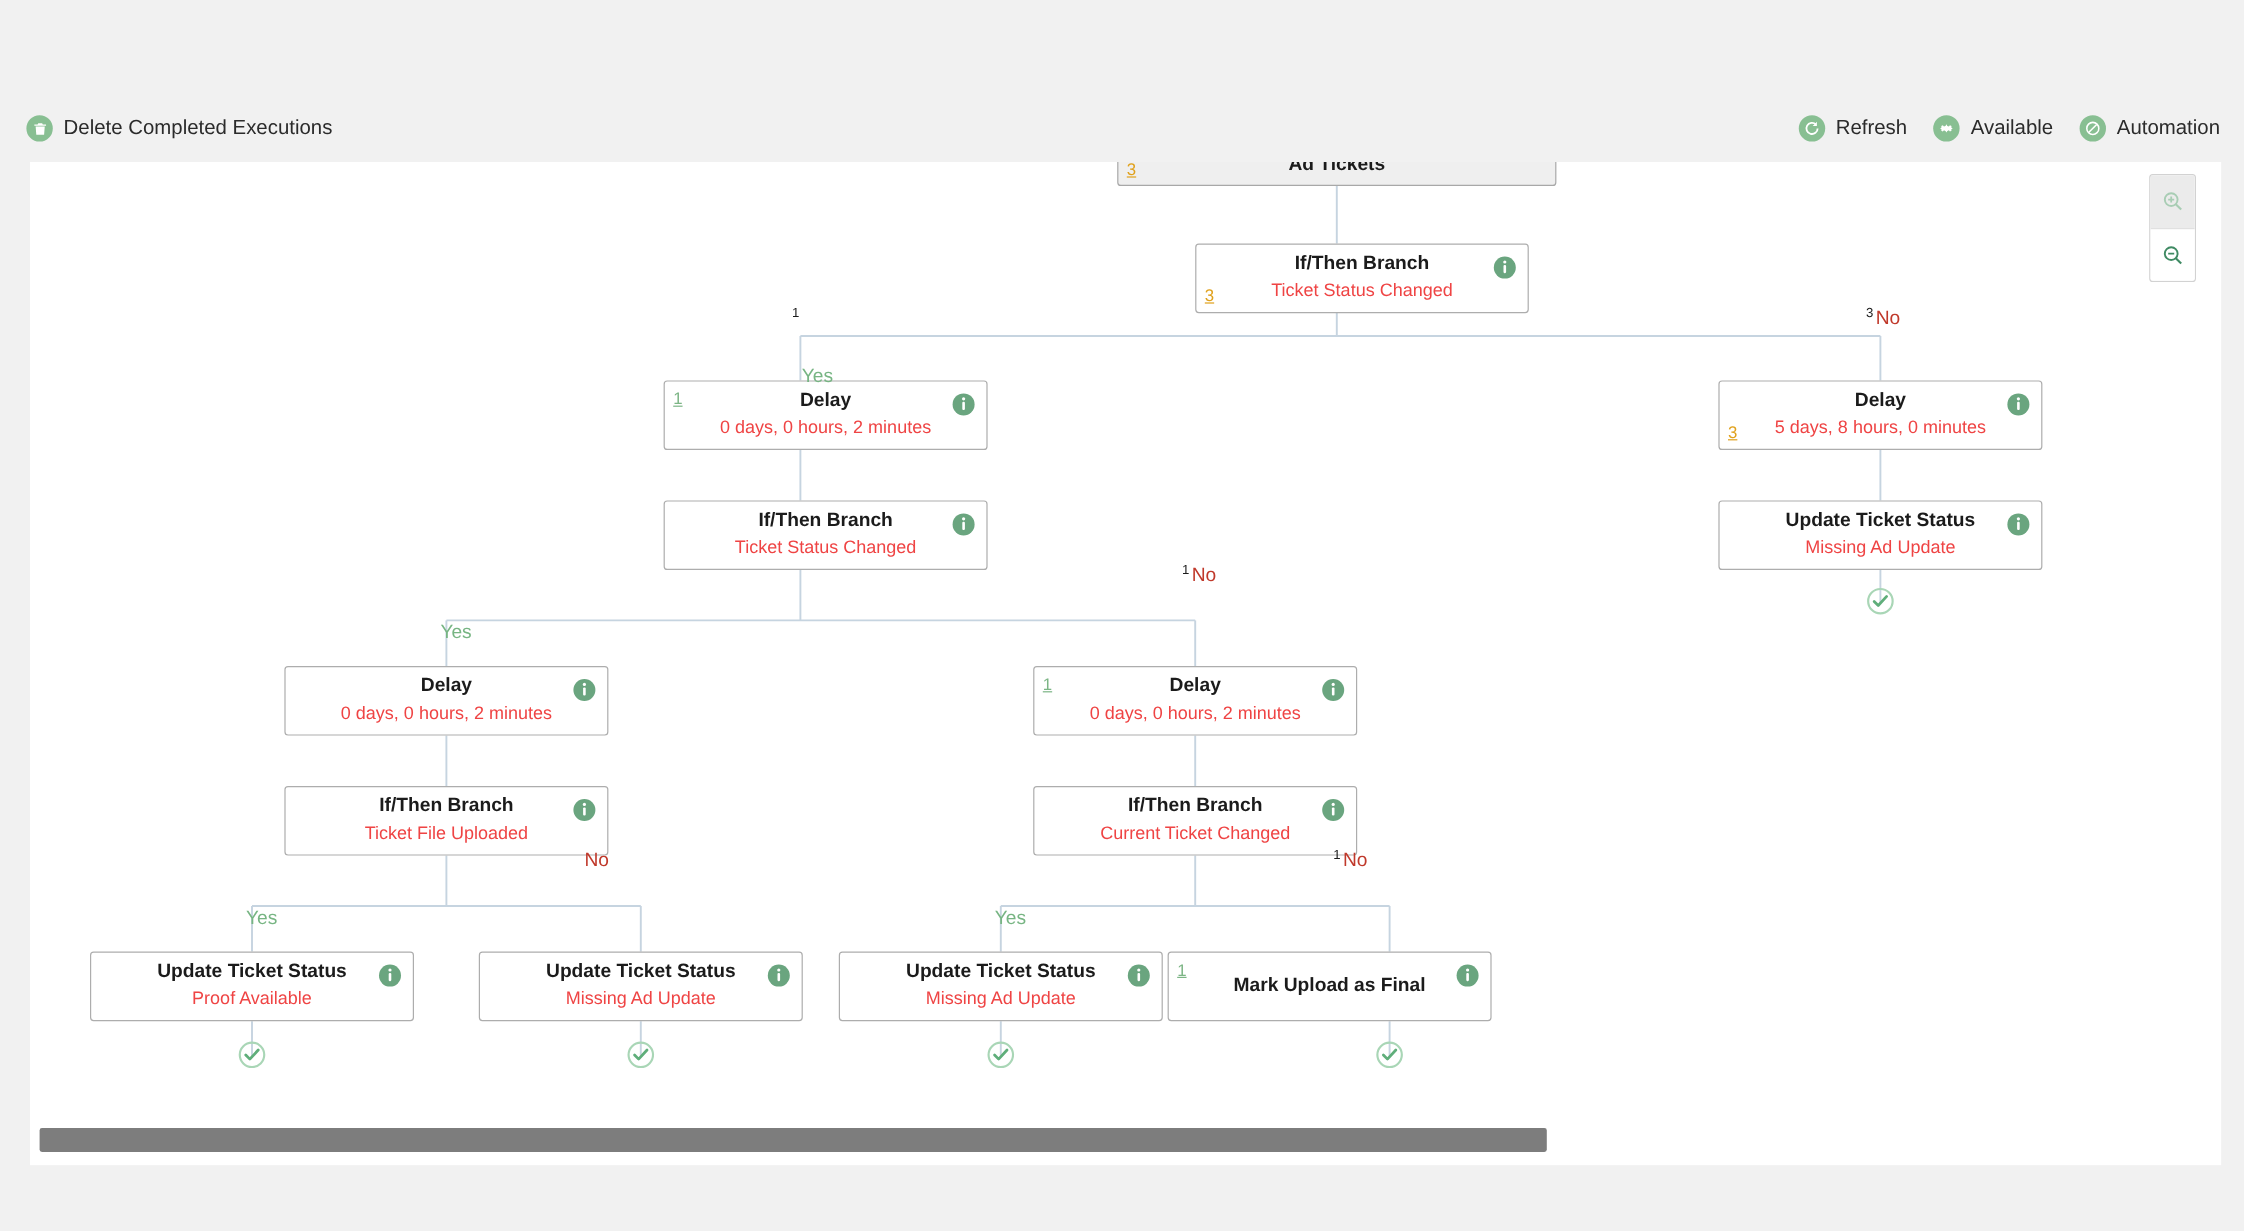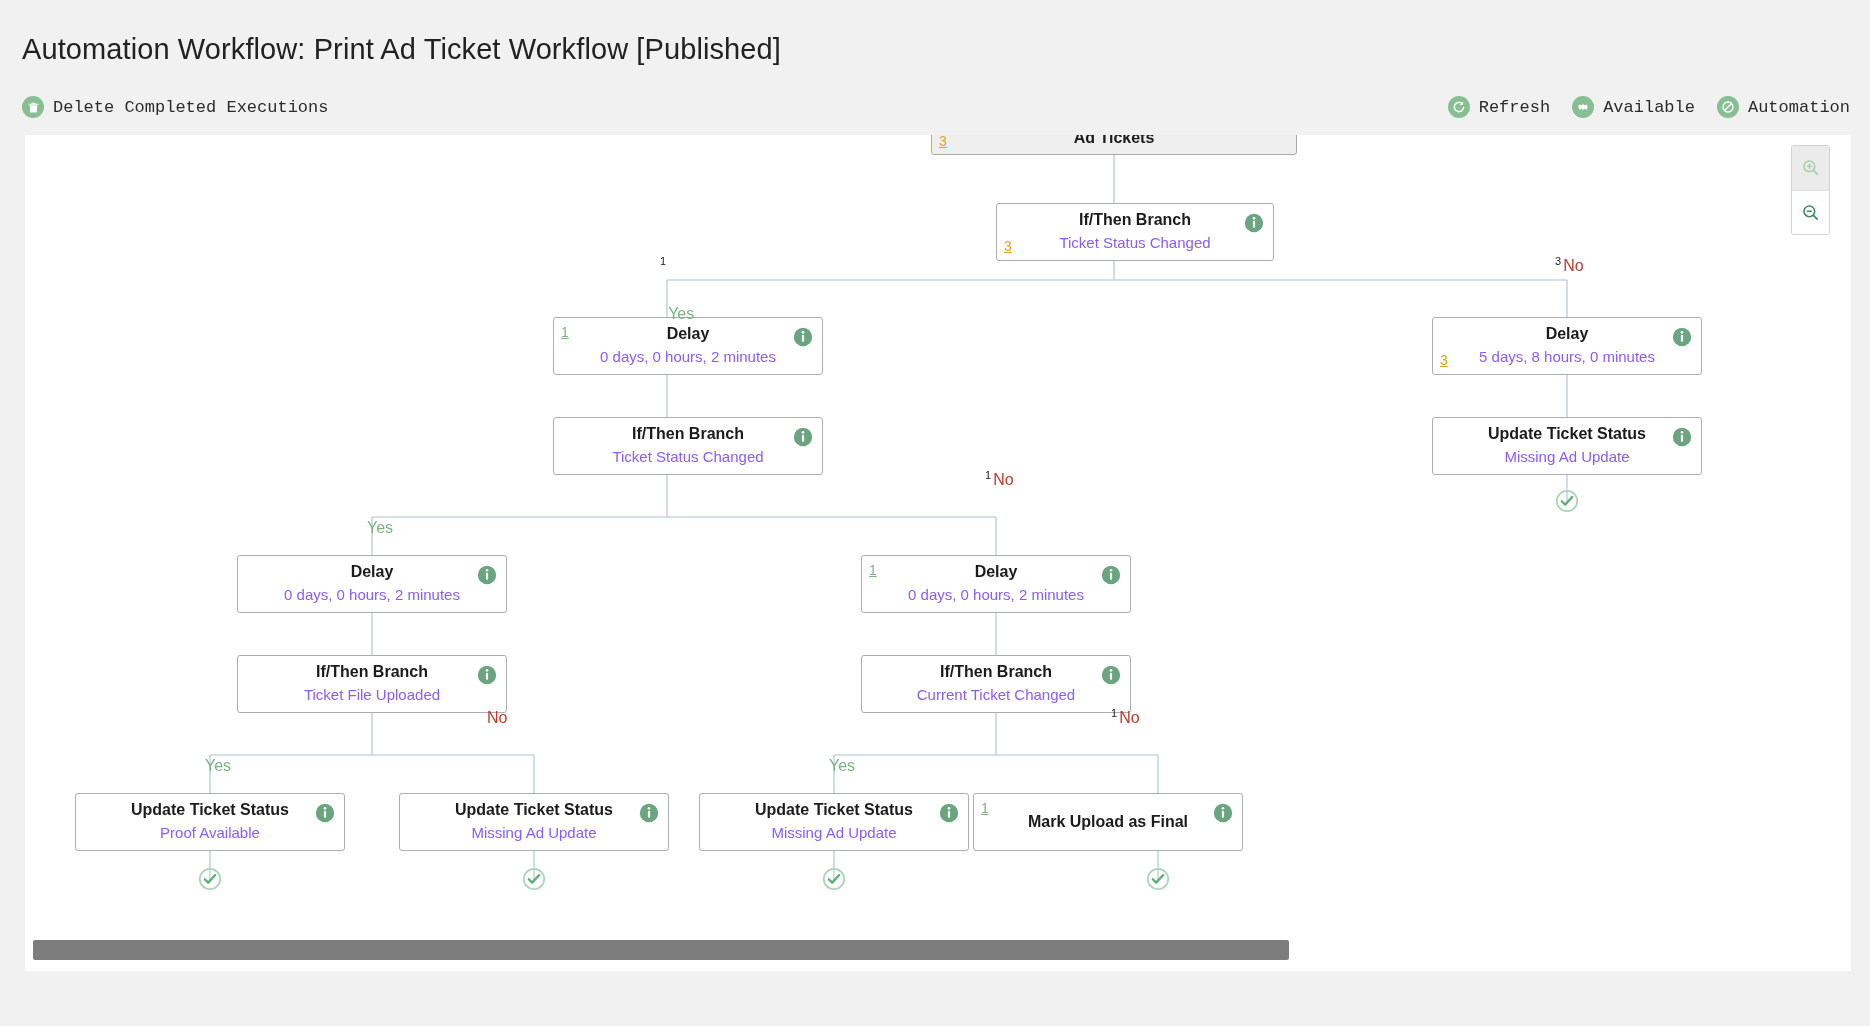--- a/index.html
+++ b/index.html
@@ -19,21 +19,21 @@
     white-space: nowrap; letter-spacing: .1px;
   }
   .toolbar-left {
     position: absolute; left: 22px; top: 96px;
     display: flex; align-items: center; gap: 10px;
   }
   .toolbar-right {
     position: absolute; right: 20px; top: 96px;
     display: flex; align-items: center; gap: 22px;
   }
-  .tbtn { display: flex; align-items: center; gap: 9px; cursor: pointer; font-family: Liberation Mono, monospace; }
+  .tbtn { display: flex; align-items: center; gap: 9px; cursor: pointer; }
   .tbtn .lbl { font-size: 17px; color: #2b2b2b; white-space: nowrap; }
   .cicon {
     width: 22px; height: 22px; border-radius: 50%;
     background: #88bf92; display: flex; align-items: center;
     justify-content: center; flex: 0 0 auto;
   }
   .cicon svg { display: block; }
 
   
   .canvas {
@@ -58,21 +58,21 @@
 
   
   .node {
     position: absolute; z-index: 5;
     background: #ffffff; border: 1px solid #adadad; border-radius: 3px;
     display: flex; flex-direction: column; align-items: center;
     justify-content: center; padding: 9px 34px 10px 34px;
   }
   .node.root { background: #efefef; border-color: #a8a8a8; }
   .node .ttl { font-size: 16px; font-weight: bold; color: #1b1b1b; white-space: nowrap; line-height: 1.25; }
-  .node .sub { font-size: 15px; color: #8b5cf6; white-space: nowrap; line-height: 1.3; margin-top: 3px; }
+  .node .sub { font-size: 15px; color: #ef4444; white-space: nowrap; line-height: 1.3; margin-top: 3px; }
   .info-ico { position: absolute; right: 9px; top: 9px; }
   .badge {
     position: absolute; font-size: 14px; line-height: 1;
     text-decoration: underline; cursor: pointer;
   }
   .badge.green { color: #7cb585; }
   .badge.amber { color: #e0a11c; }
   .badge.tl { left: 7px; top: 7px; }
   .badge.bl { left: 7px; bottom: 7px; }
 
@@ -96,21 +96,20 @@
   .hscroll .thumb {
     position: absolute; left: 0; top: 0; height: 20px; width: 1256px;
     background: #7d7d7d; border-radius: 2px; cursor: pointer;
   }
 </style>
 </head>
 <body>
 
 <div id="app">
 
-  <div class="page-title">Automation Workflow: Print Ad Ticket Workflow [Published]</div>
 
   <div class="toolbar-left">
     <div class="tbtn">
       <span class="cicon">
         <svg width="13" height="13" viewBox="0 0 24 24">
             <path fill="#fff" d="M9 3h6l1 2h5v2H3V5h5l1-2zM5 8h14l-1 13H6L5 8z"></path>
           </svg>
       </span>
       <span class="lbl">Delete Completed Executions</span>
     </div>

